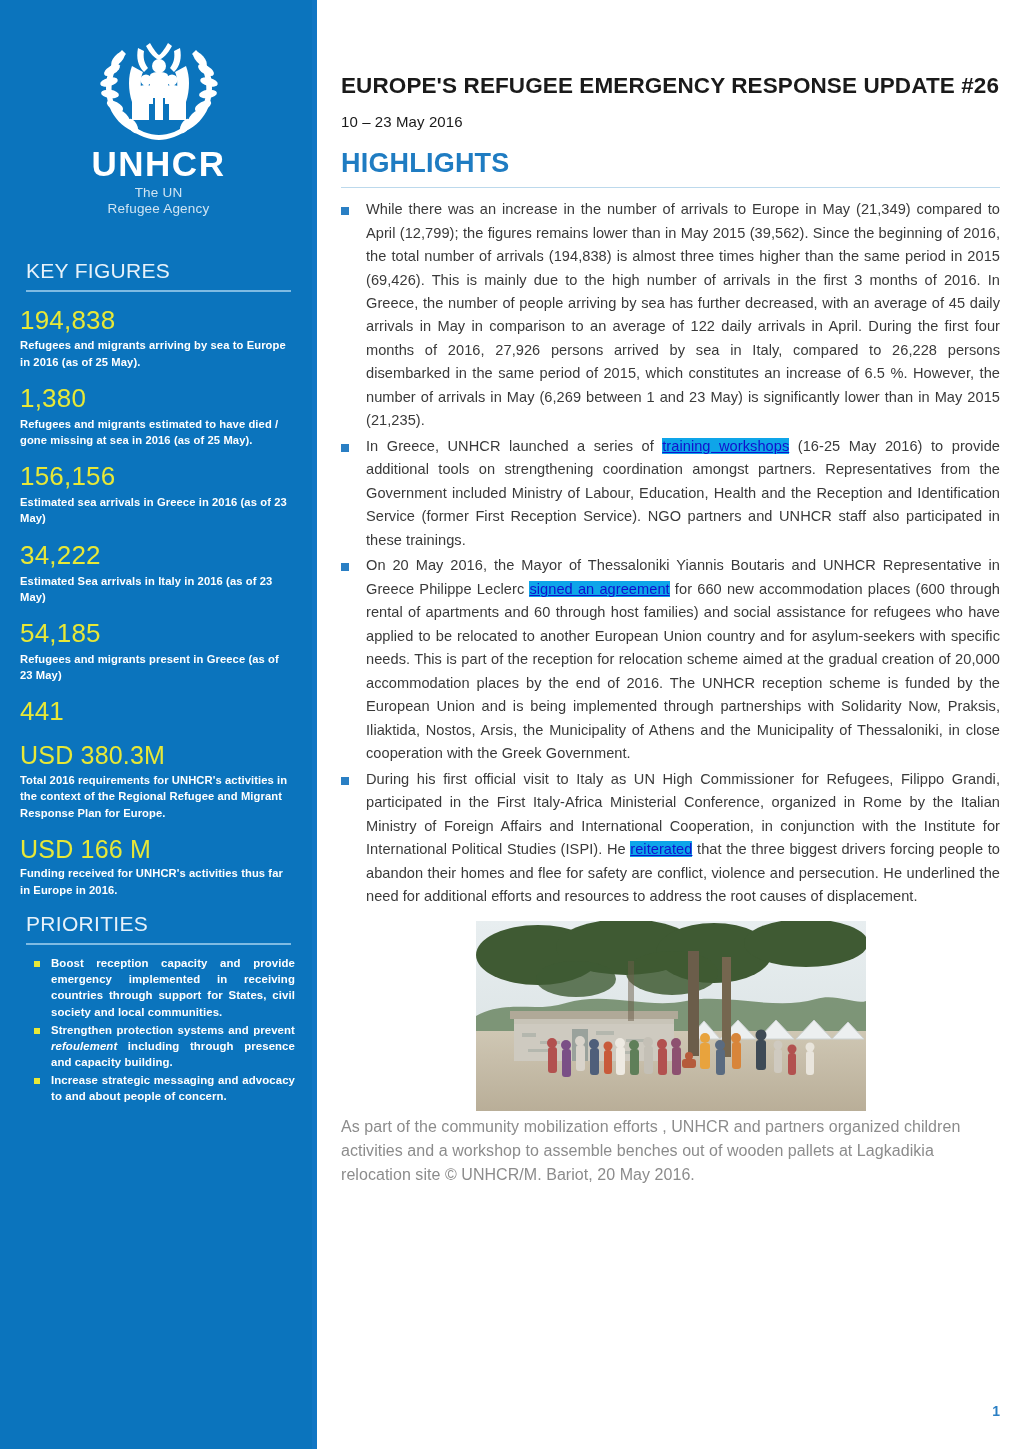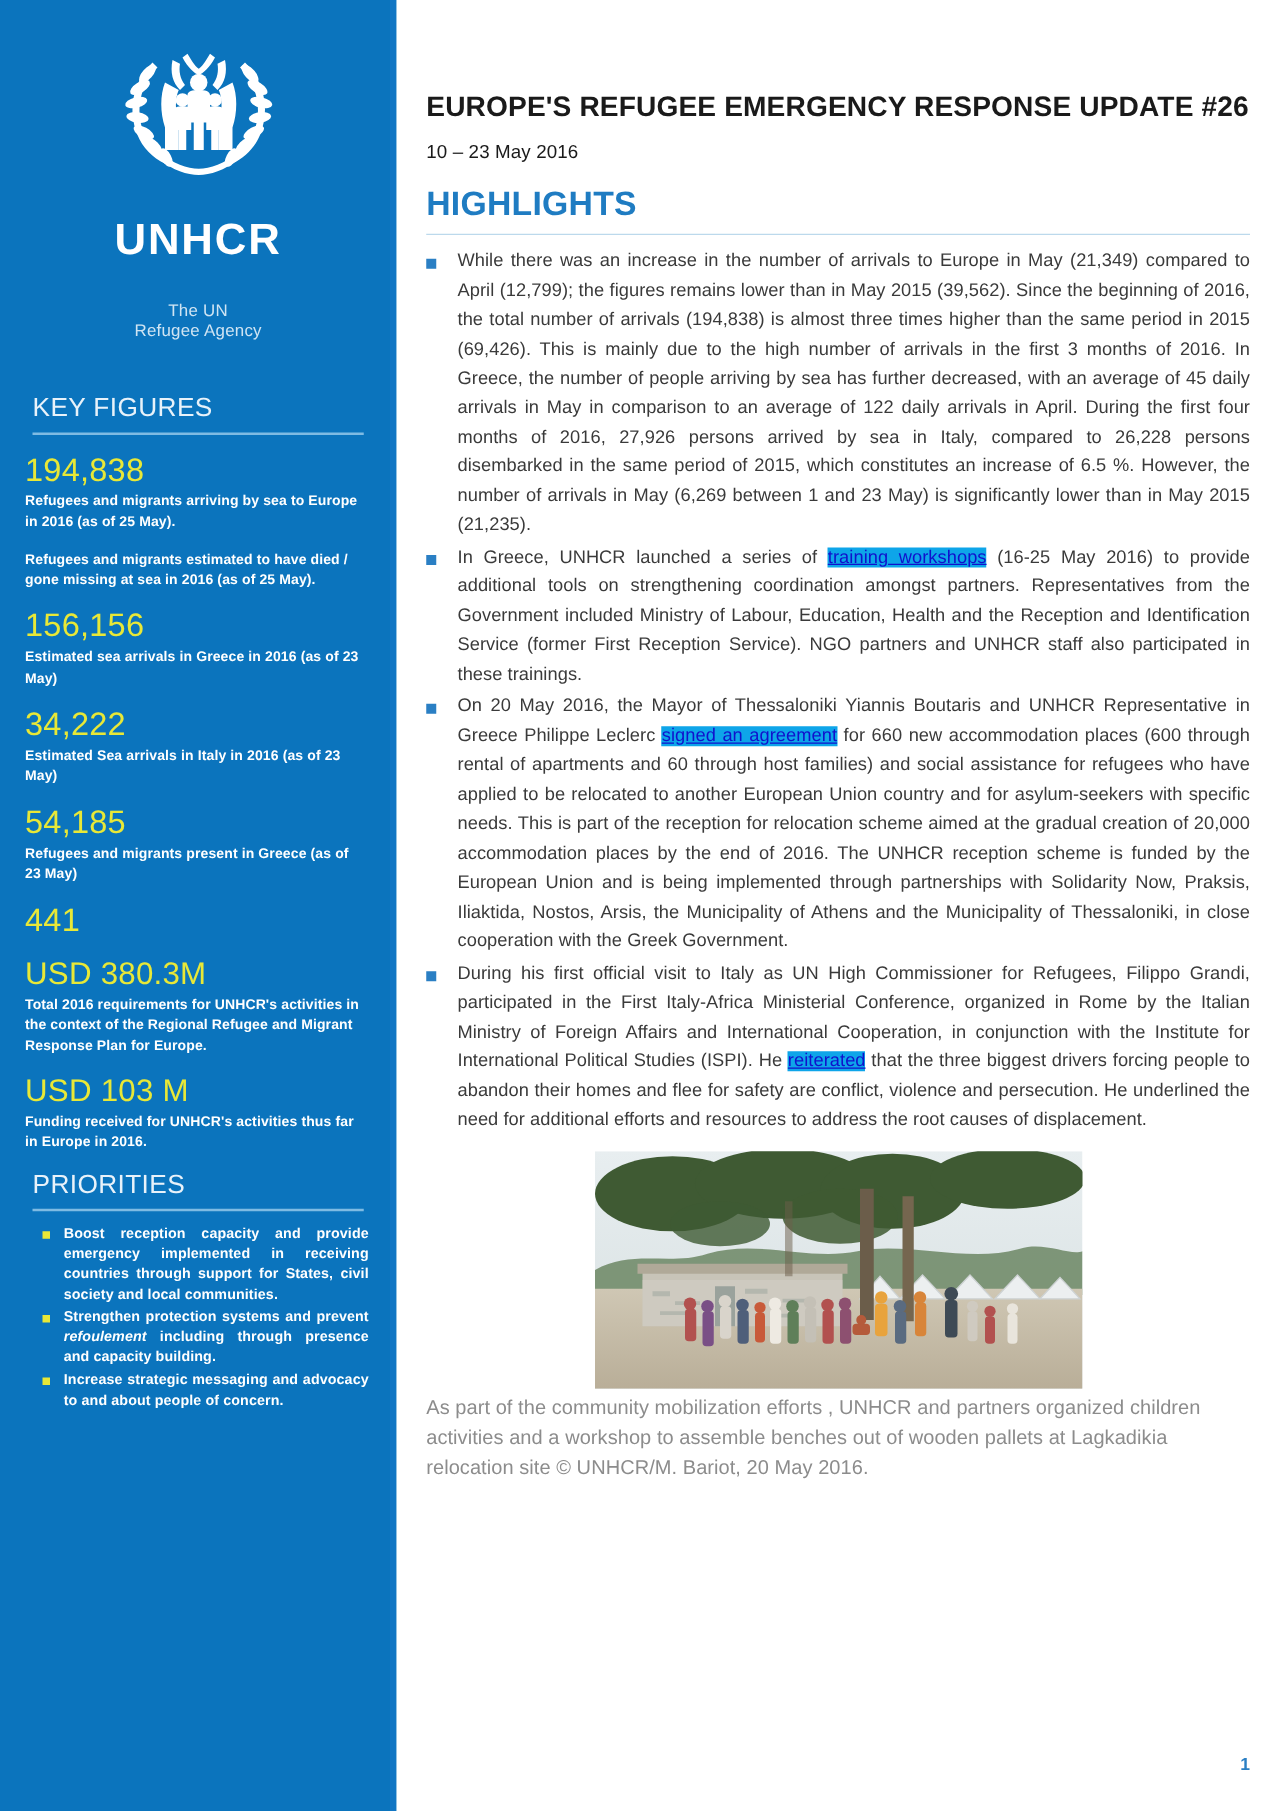--- a/index.html
+++ b/index.html
@@ -17,21 +17,21 @@
     background: #0b74bd;
     position: relative;
     flex: 0 0 317px;
     padding: 0;
   }
   .sidebar:after {
     content:""; position:absolute; top:0; right:0; width:5px; height:100%;
     background:#1176c4;
   }
   .logo-wrap {
-    width: 100%; padding-top: 32px; display:flex; flex-direction:column; align-items:center;gap:28px;
+    width: 100%; padding-top: 32px; display:flex; flex-direction:column; align-items:center;
   }
   .logo-mark { width: 142px; height: 112px; display:block; }
   .logo-unhcr {
     color:#fff; font-weight:bold; font-size:35px; letter-spacing:1.5px;
     margin-top:2px; line-height:1.05;
   }
   .logo-sub {
     color:#cfe4f3; font-size:13.5px; line-height:1.18; text-align:center; margin-top:2px;
     letter-spacing:.2px;
   }
@@ -160,20 +160,21 @@
 
     <div id="key-figures-head" class="sec-head">KEY FIGURES</div>
     <div class="sec-rule"></div>
 
     <div class="figures">
       <div class="fig">
         <div class="fig-num">194,838</div>
         <div class="fig-desc">Refugees and migrants arriving by sea to Europe in 2016 (as of 25 May).</div>
       </div>
       <div class="fig">
+        <div class="fig-num">1,380</div>
         <div class="fig-desc">Refugees and migrants estimated to have died / gone missing at sea in 2016 (as of 25 May).</div>
       </div>
       <div class="fig">
         <div class="fig-num">156,156</div>
         <div class="fig-desc">Estimated sea arrivals in Greece in 2016 (as of 23 May)</div>
       </div>
       <div class="fig">
         <div class="fig-num">34,222</div>
         <div class="fig-desc">Estimated Sea arrivals in Italy in 2016 (as of 23 May)</div>
       </div>
@@ -182,21 +183,21 @@
         <div class="fig-desc">Refugees and migrants present in Greece (as of 23 May)</div>
       </div>
       <div class="fig">
         <div class="fig-num">441</div>
       </div>
       <div class="fig">
         <div class="fig-num usd">USD 380.3M</div>
         <div class="fig-desc">Total 2016 requirements for UNHCR's activities in the context of the Regional Refugee and Migrant Response Plan for Europe.</div>
       </div>
       <div class="fig">
-        <div class="fig-num usd">USD 103 M</div>
+        <div class="fig-num usd">USD 166 M</div>
         <div class="fig-desc">Funding received for UNHCR's activities thus far in Europe in 2016.</div>
       </div>
     </div>
 
     <div id="priorities-head" class="sec-head">PRIORITIES</div>
     <div class="sec-rule"></div>
 
     <div class="priorities-list">
       <div class="pri-item">
         <span class="pri-bullet"></span>

